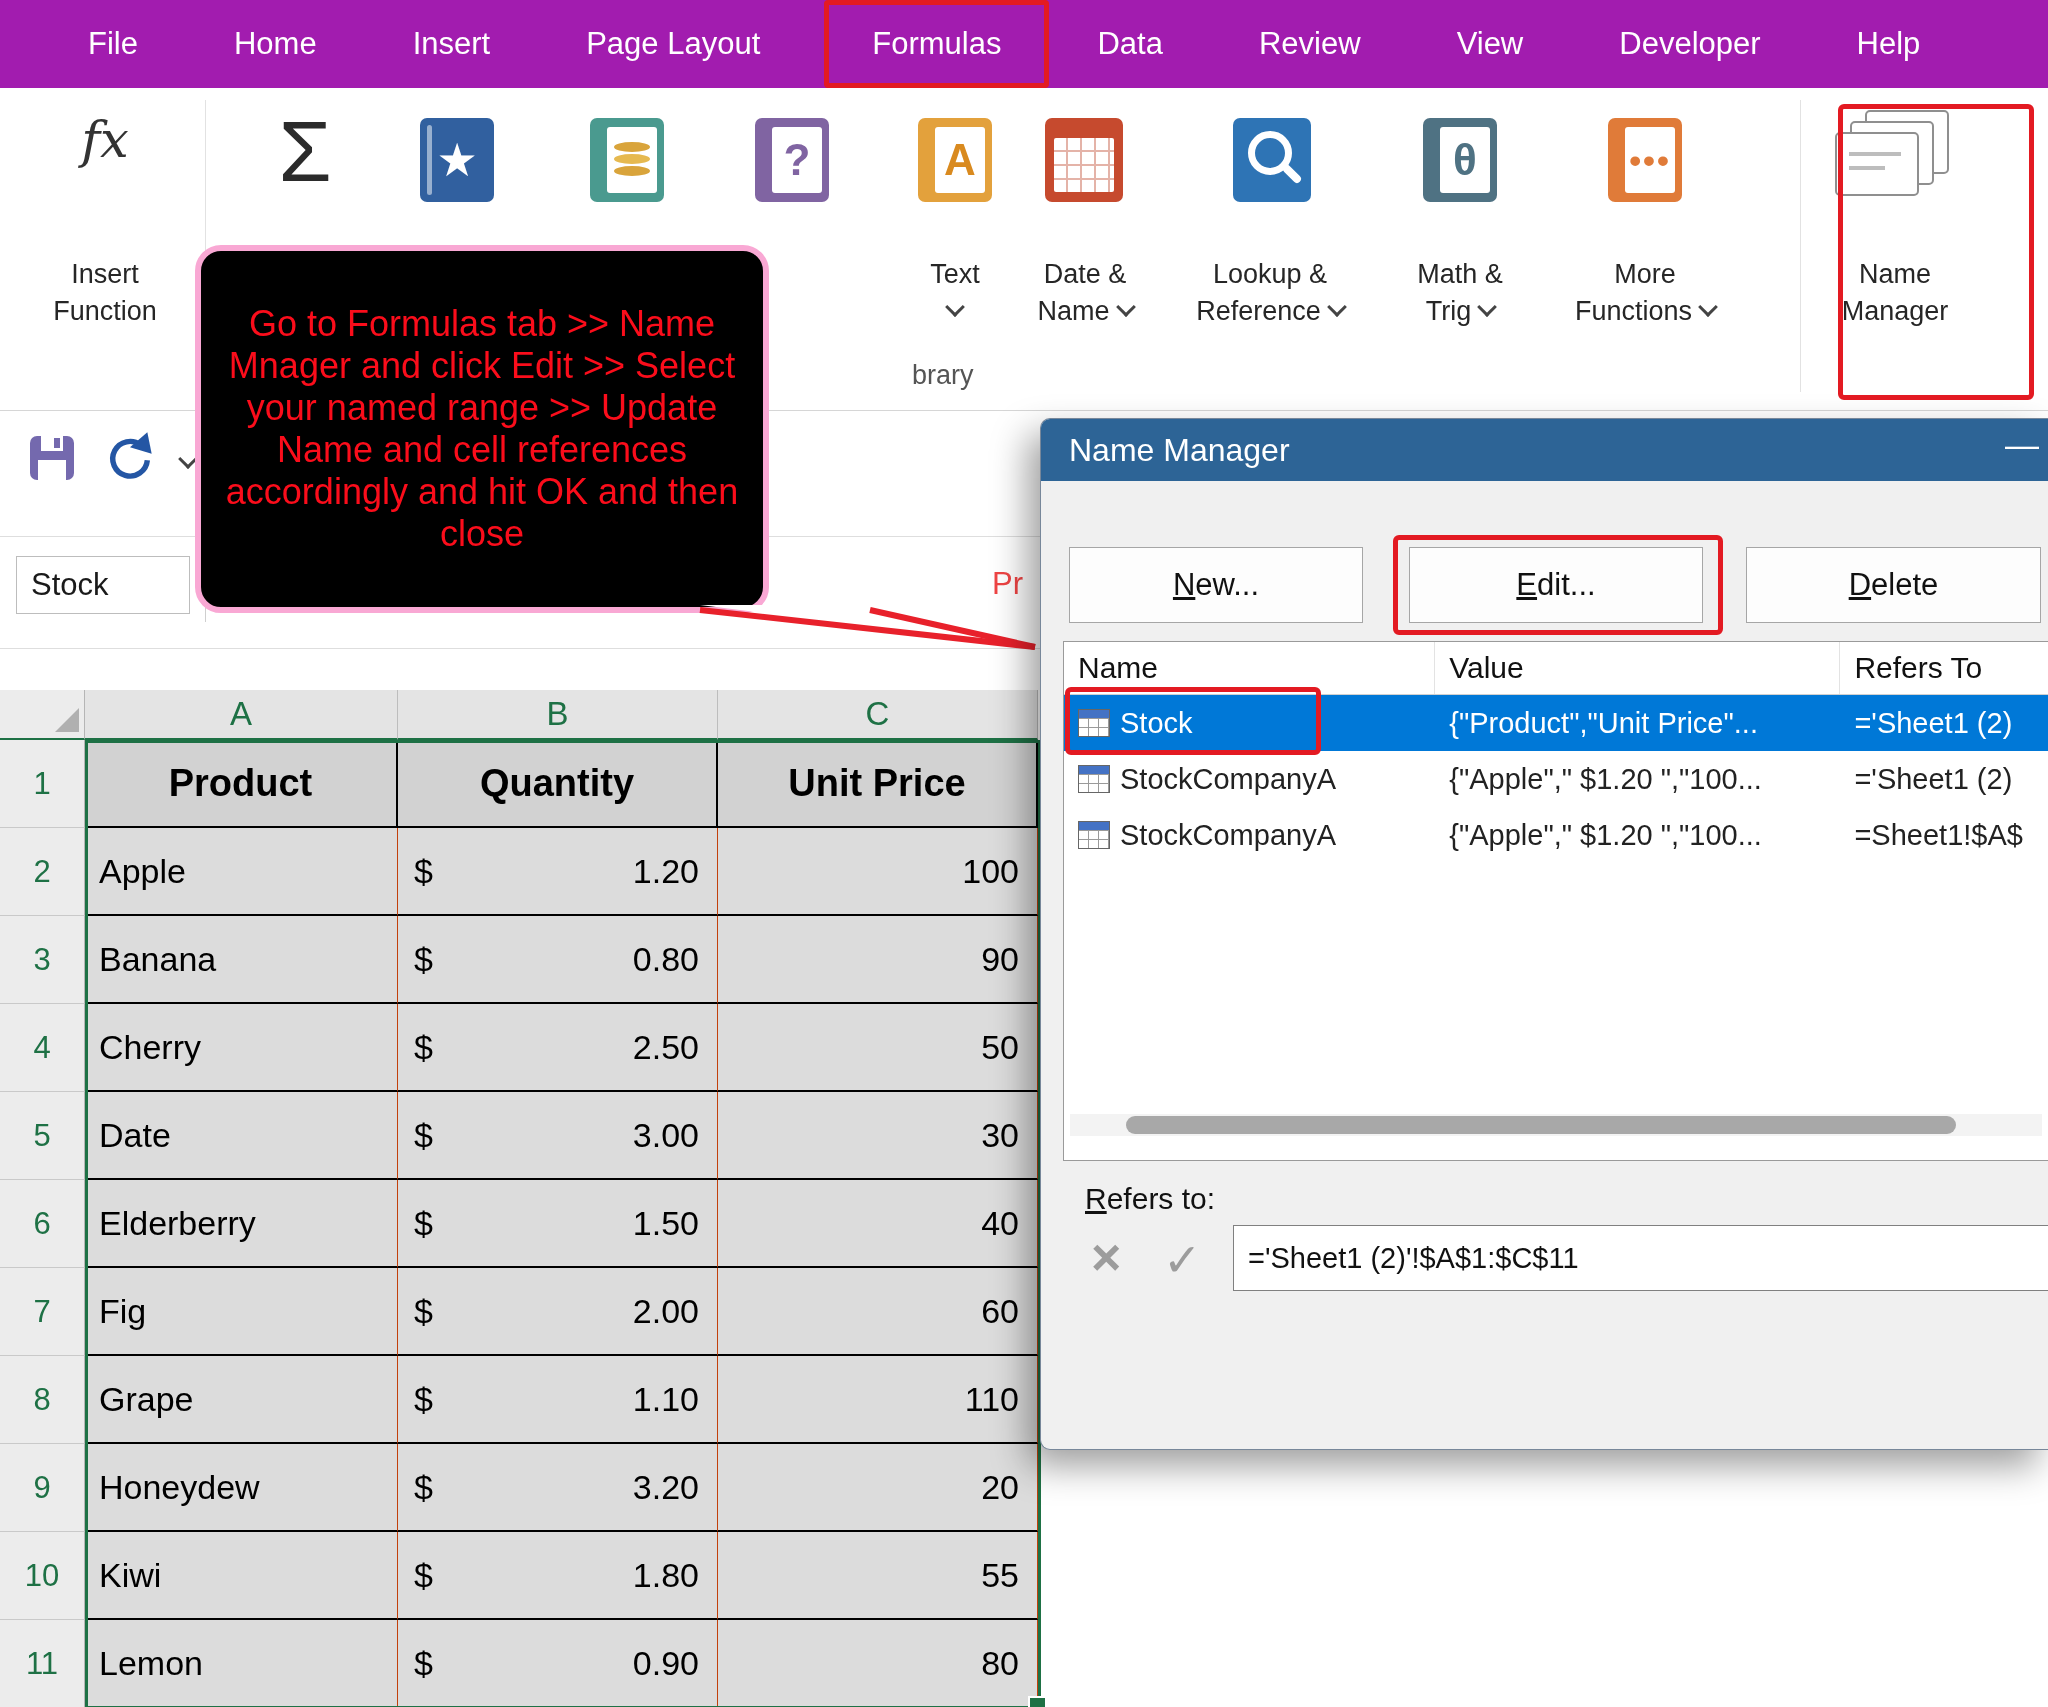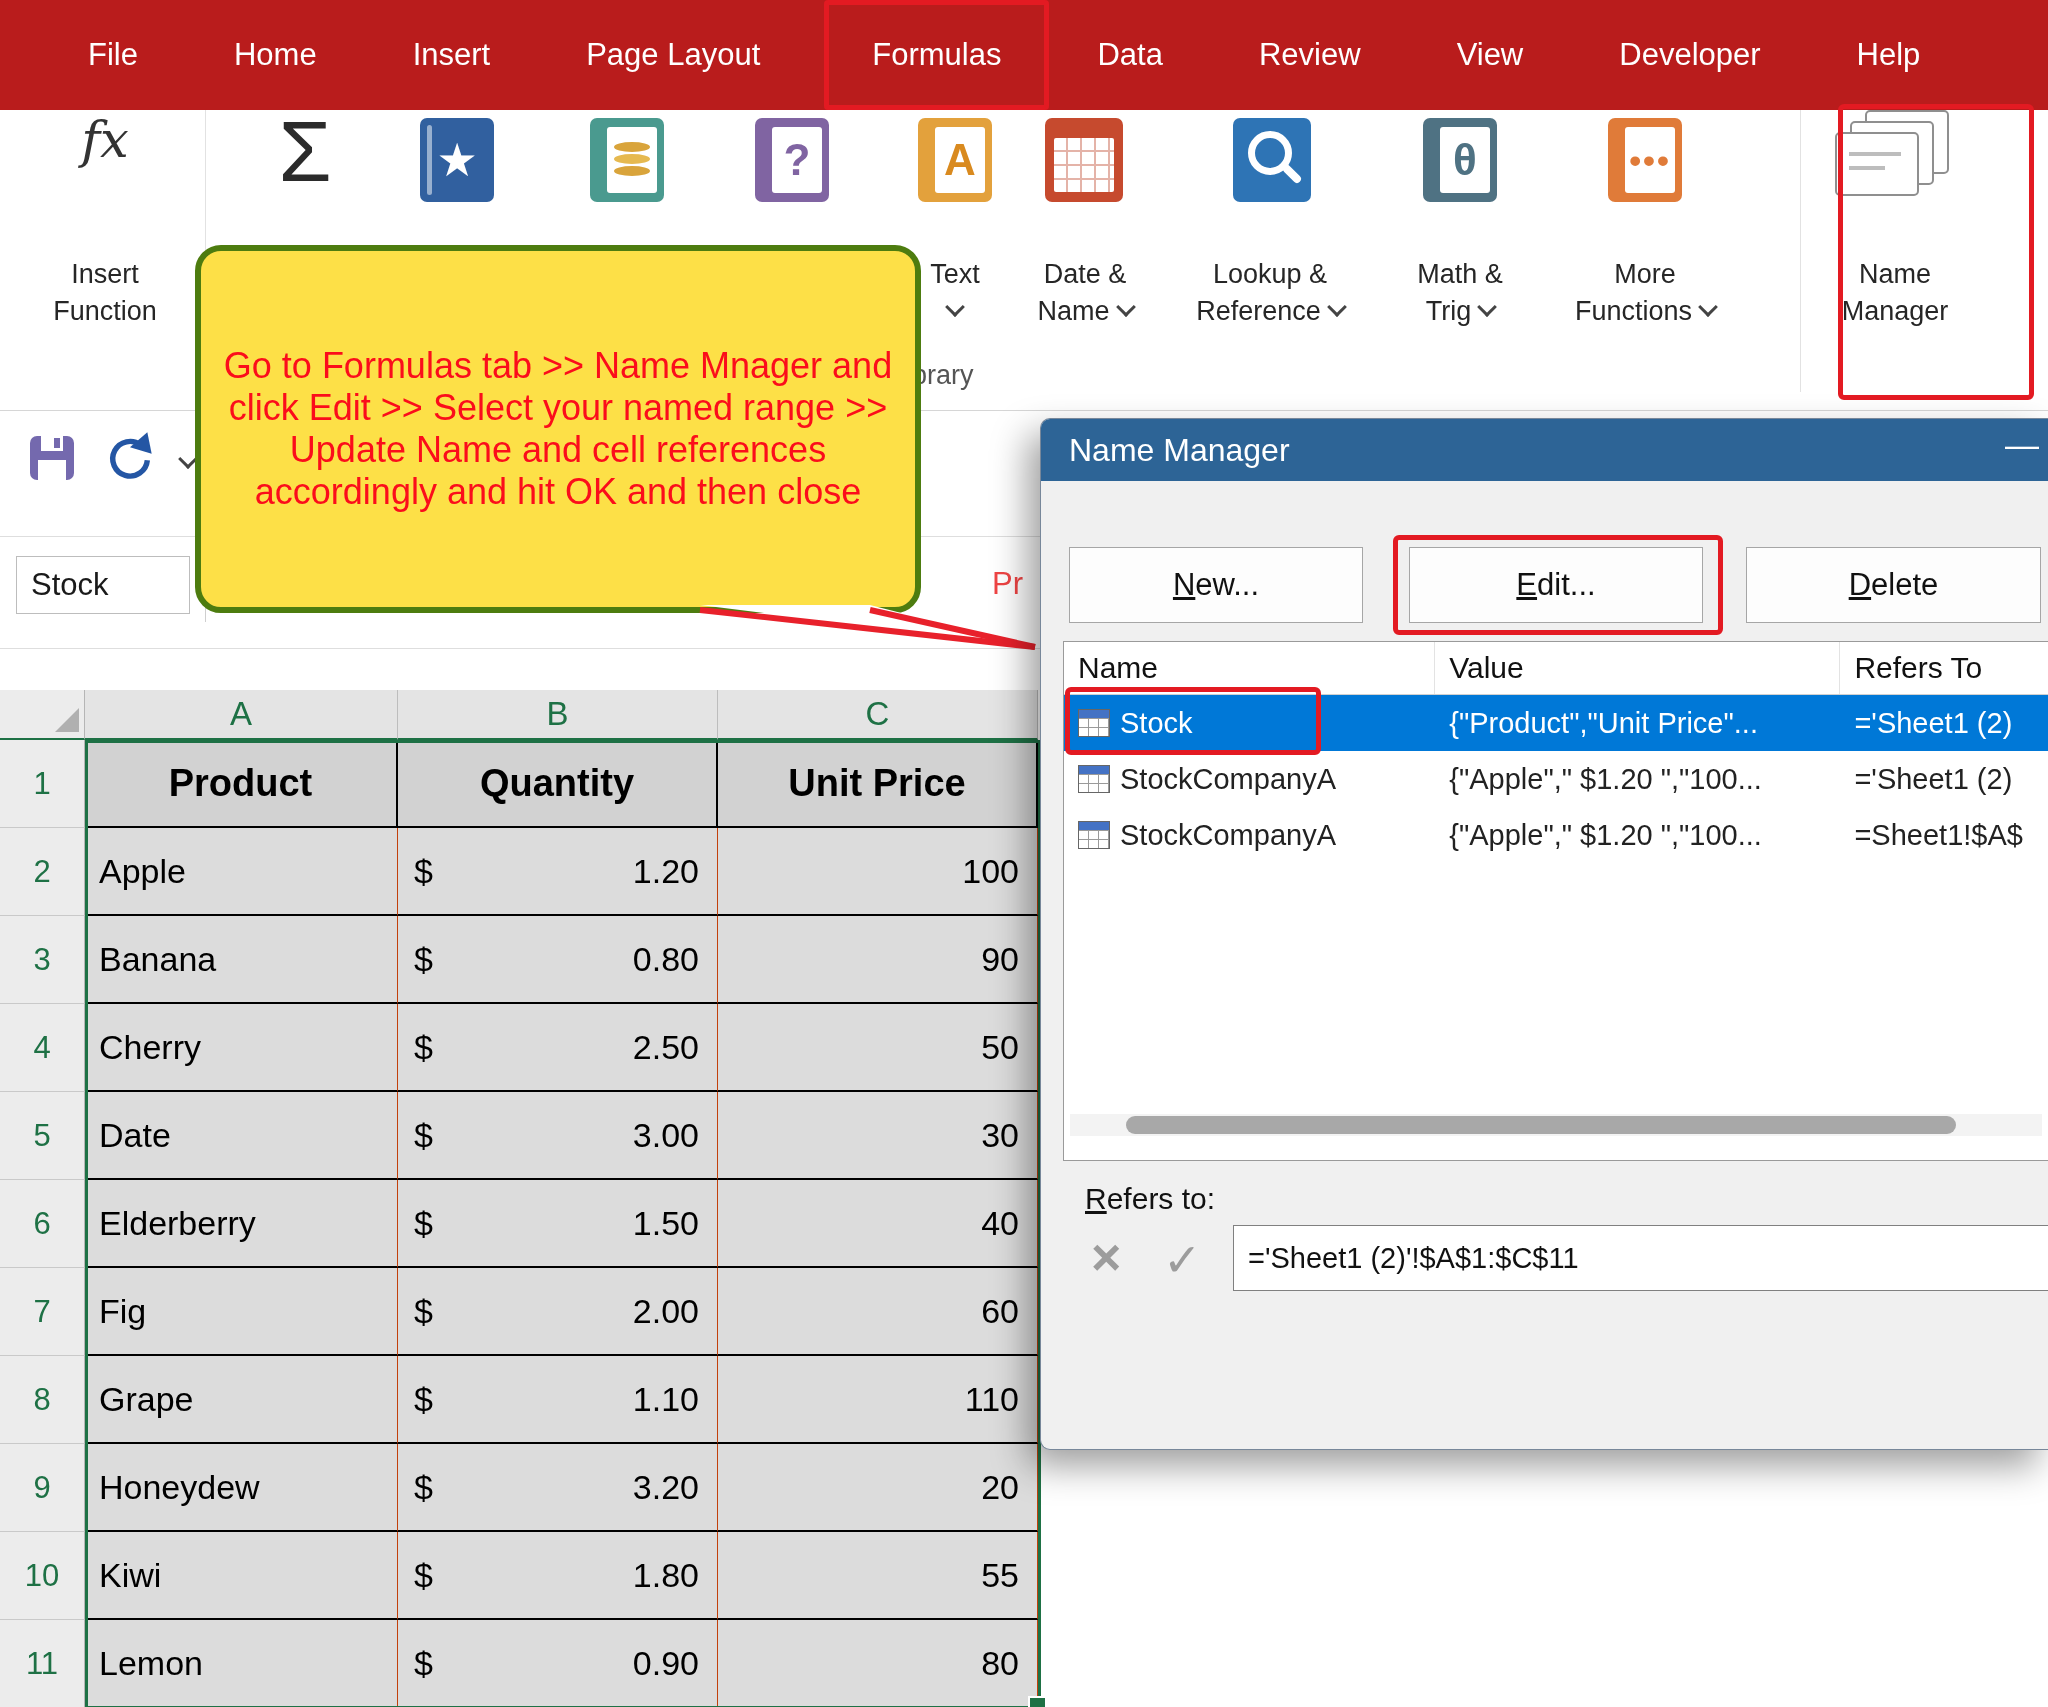--- a/index.html
+++ b/index.html
@@ -1,20 +1,20 @@
 <!DOCTYPE html>
 <html><head>
 <meta charset="utf-8">
 <style>
   html,body{margin:0;padding:0;background:#fff;}
   .stage{position:relative;width:2048px;height:1707px;overflow:hidden;background:#fff;
          font-family:"Liberation Sans",sans-serif;color:#222;}
 
   
-  .menubar{position:absolute;left:0;top:0;right:0;height:110px;background:#b91c1c;
+  .menubar{position:absolute;left:0;top:0;right:0;height:88px;background:#a21caf;
            display:flex;align-items:stretch;padding-left:40px;z-index:10;}
   .mtab{color:#fff;font-size:31px;padding:0 48px;display:flex;align-items:center;cursor:default;}
   .mtab.active{box-shadow:inset 0 0 0 5px #e31a22;border-radius:4px;margin-left:16px;}
 
   
   .ribbon{position:absolute;left:0;top:88px;right:0;height:322px;background:#fff;
           border-bottom:1px solid #d6d6d6;z-index:5;}
   .vsep{position:absolute;top:12px;height:292px;width:1px;background:#e2e2e2;}
   .fxglyph{position:absolute;left:20px;top:22px;width:170px;text-align:center;
            font-family:"DejaVu Serif",serif;font-style:italic;font-size:51px;color:#333;}
@@ -83,22 +83,22 @@
   .dc{background:#dcdcdc;font-size:34px;color:#000;display:flex;align-items:center;
       border-right:1px solid #c2410c;border-bottom:2px solid #000;}
   .dc.p{padding-left:14px;}
   .dc.m{justify-content:space-between;padding:0 18px 0 16px;}
   .dc.q{justify-content:flex-end;padding-right:18px;}
   .selbox{position:absolute;left:85px;top:740px;width:950px;height:963px;border:3px solid #1e7145;
           z-index:5;pointer-events:none;}
   .handle{position:absolute;right:-9px;bottom:-9px;width:15px;height:15px;background:#1e7145;border:2px solid #fff;}
 
   
-  .callout{position:absolute;left:195px;top:245px;width:726px;height:368px;box-sizing:border-box;
-           background:#fde047;border:6px solid #4d7c0f;border-radius:26px;z-index:40;
+  .callout{position:absolute;left:195px;top:245px;width:574px;height:368px;box-sizing:border-box;
+           background:#000000;border:6px solid #f9a8d4;border-radius:26px;z-index:40;
            display:flex;align-items:center;justify-content:center;padding:10px 18px;}
   .callout p{margin:0;color:#fb0d1b;font-size:36px;font-weight:500;line-height:1.17;text-align:center;}
   .tail{position:absolute;left:640px;top:605px;z-index:41;}
 
   
   .dialog{position:absolute;left:1040px;top:418px;width:1008px;height:1030px;background:#f0f0f0;
           border:1px solid #77879a;border-right:none;border-radius:10px 0 0 10px;z-index:50;
           box-shadow:-12px 16px 36px rgba(0,0,0,.38);}
   .dtitle{position:absolute;left:0;top:0;right:0;height:62px;background:#2d6496;border-radius:9px 0 0 0;
           color:#fff;font-size:32px;display:flex;align-items:center;padding-left:28px;}

